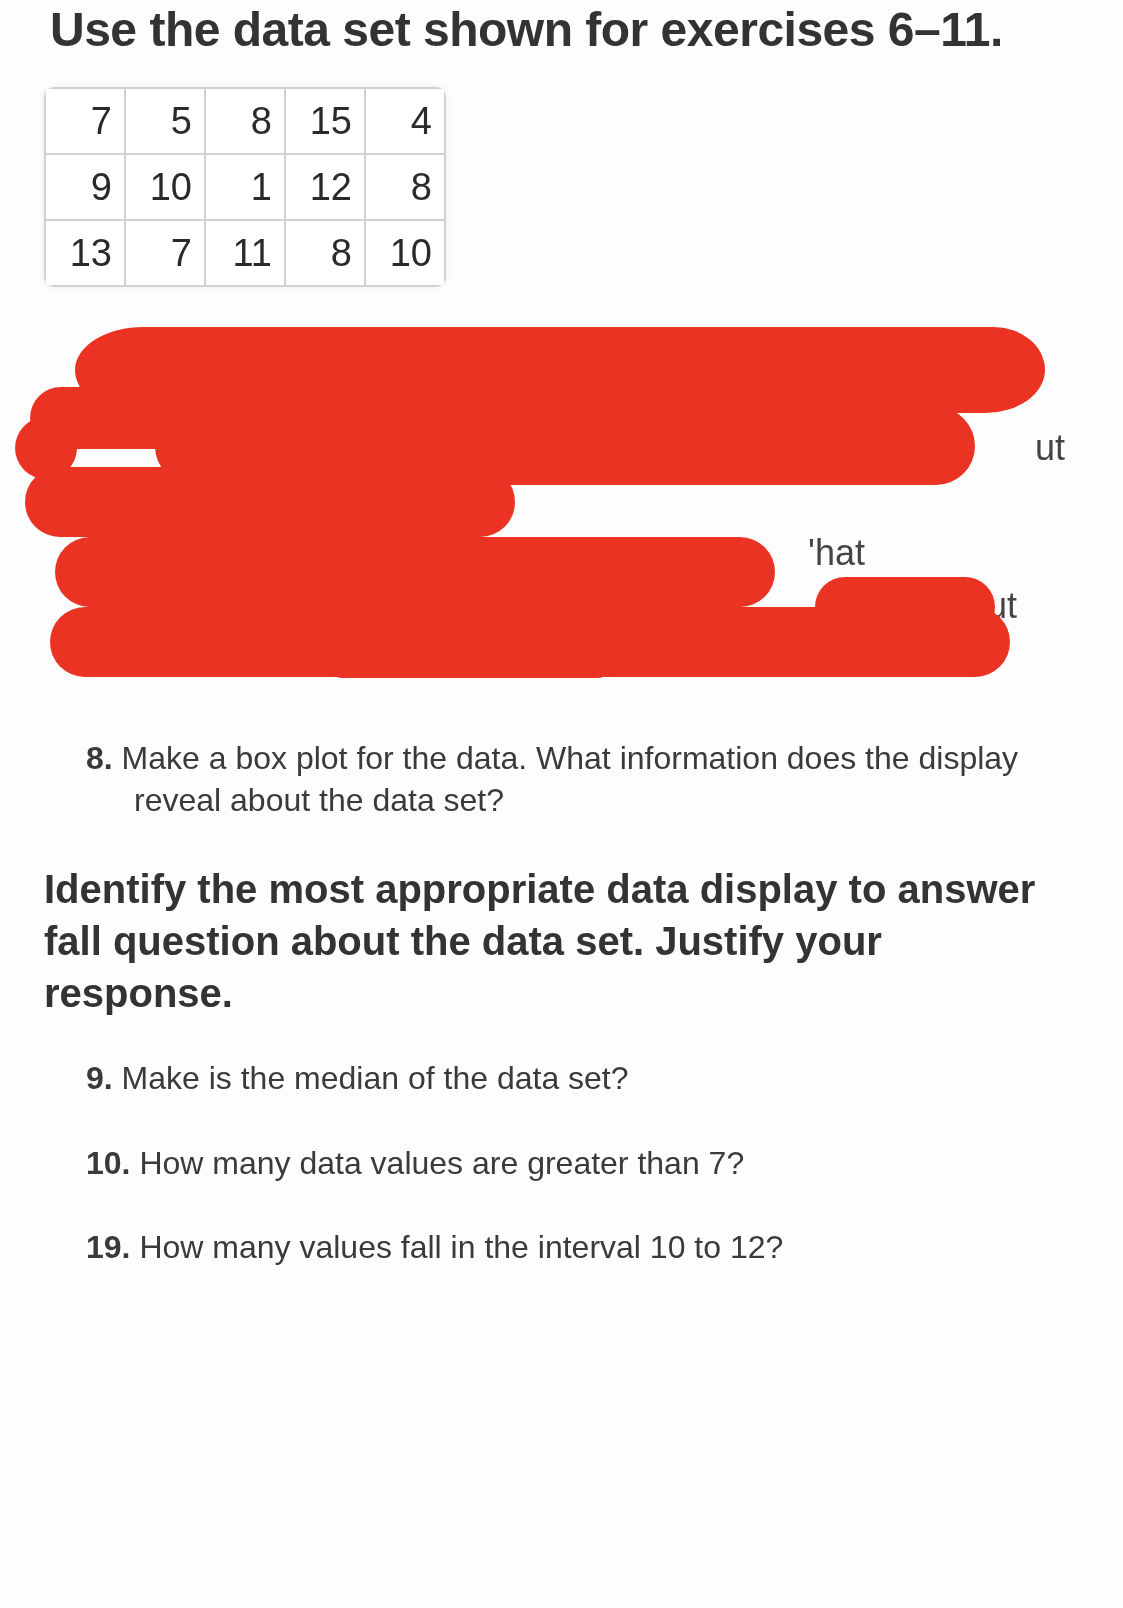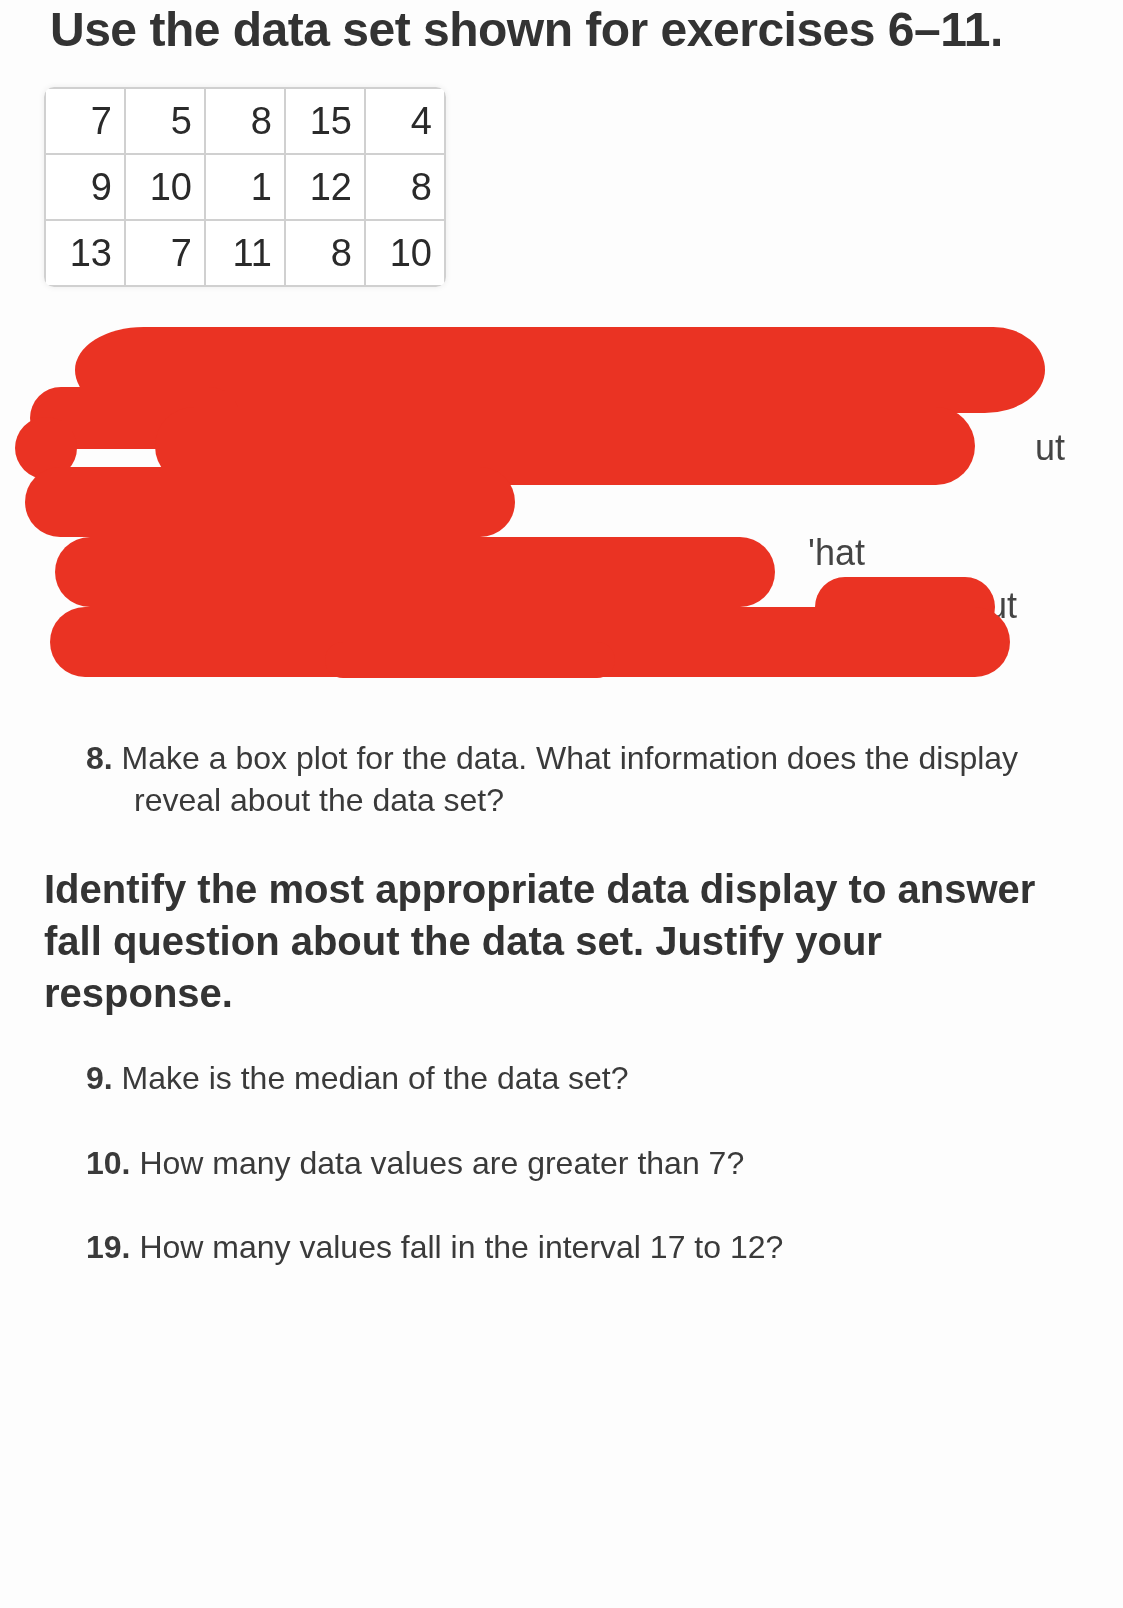--- a/index.html
+++ b/index.html
@@ -136,14 +136,14 @@
 
 <div class="question q-block">
   <span class="num">9.</span><span> Make is the median of the data set?</span>
 </div>
 
 <div class="question q-block">
   <span class="num">10.</span><span> How many data values are greater than 7?</span>
 </div>
 
 <div class="question q-block">
-  <span class="num">19.</span><span> How many values fall in the interval 17 to 12?</span>
+  <span class="num">19.</span><span> How many values fall in the interval 10 to 12?</span>
 </div>
 
 </body></html>

